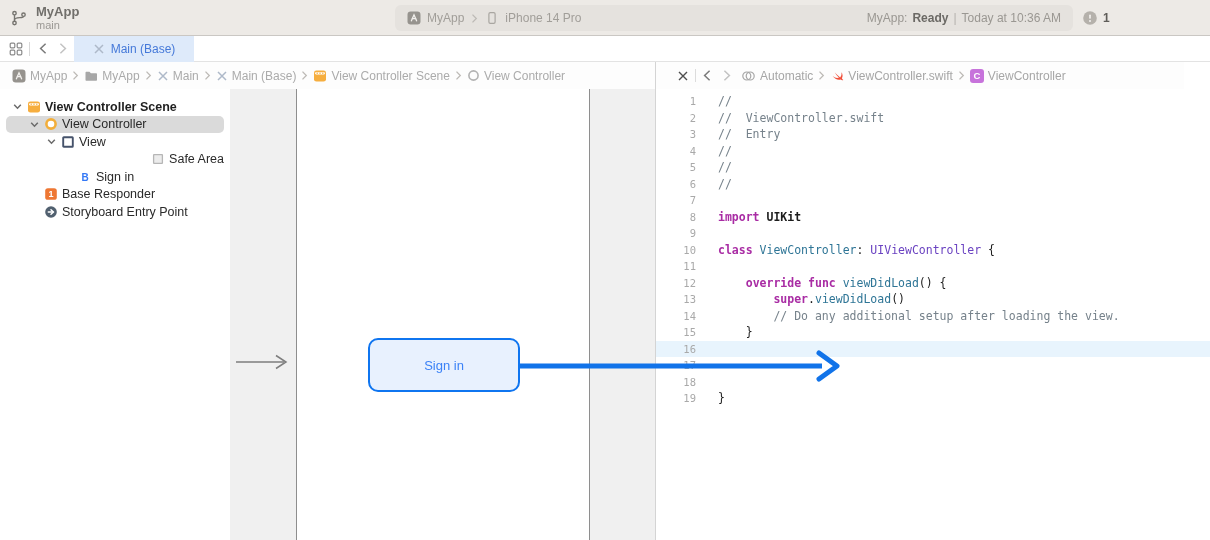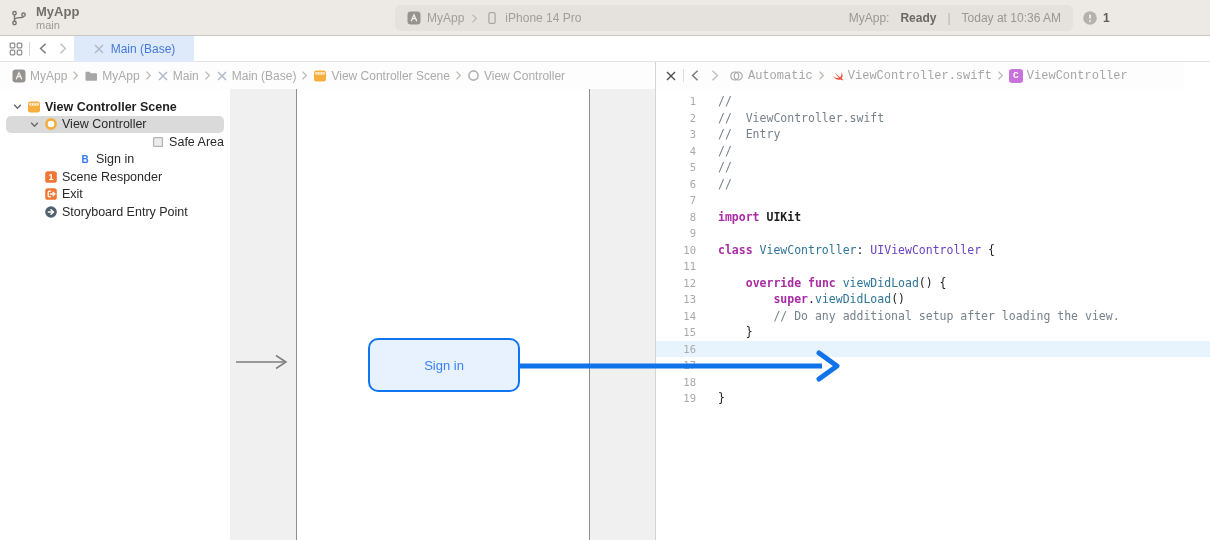--- a/index.html
+++ b/index.html
@@ -12,21 +12,21 @@
   .toolbar{position:absolute;left:0;top:0;width:1210px;height:36px;background:#EDEAE6;
     border-bottom:1px solid #CAC7C3;box-sizing:border-box;}
   .tb-left{position:absolute;left:10px;top:4px;display:flex;align-items:center;gap:8px;}
   .tb-titles{display:flex;flex-direction:column;}
   .tb-project{font-size:13px;font-weight:bold;color:#716F6B;line-height:15px;}
   .tb-branch{font-size:11px;color:#9B9894;line-height:13px;}
   .tb-pill{position:absolute;left:395px;top:5px;width:678px;height:26px;background:#E5E2DE;
     border-radius:6px;display:flex;align-items:center;justify-content:space-between;
     padding:0 12px;box-sizing:border-box;}
   .scheme{display:flex;align-items:center;gap:6px;font-size:12px;color:#A19E99;}
-  .status{display:flex;align-items:center;gap:11px;font-size:12px;color:#9A9792;}
+  .status{display:flex;align-items:center;gap:5px;font-size:12px;color:#9A9792;}
   .status b{color:#6B6965;font-weight:bold;}
   .status .dim{color:#B5B2AD;}
   .tb-issues{position:absolute;left:1082px;top:10px;display:flex;align-items:center;gap:5px;
     font-size:12px;font-weight:bold;color:#5F5D59;}
 
   
   .tabbar{position:absolute;left:0;top:36px;width:1210px;height:26px;background:#FFFFFF;
     border-bottom:1px solid #E3E3E3;box-sizing:border-box;display:flex;align-items:center;}
   .tb-grid{margin-left:9px;}
   .tb-div{width:1px;height:14px;background:#D8D8D8;margin-left:6px;}
@@ -35,21 +35,21 @@
   .tab{margin-left:5px;height:26px;width:120px;background:#DEEAFA;display:flex;
     align-items:center;justify-content:center;gap:6px;}
   .tab-label{font-size:12px;color:#4579D9;}
 
   
   .jump-left{position:absolute;left:0;top:62px;width:655px;height:28px;background:#FDFDFD;
     border-bottom:1px solid #E0E0E0;box-sizing:border-box;display:flex;align-items:center;
     padding-left:10px;font-size:12px;color:#ABABAB;}
   .jump-right{position:absolute;left:655px;top:62px;width:529px;height:28px;background:#FDFDFD;
     border-bottom:1px solid #E0E0E0;border-left:1px solid #D4D4D4;box-sizing:border-box;
-    display:flex;align-items:center;padding-left:9px;font-size:12px;color:#A6A6A6;font-family:Liberation Mono, monospace;}
+    display:flex;align-items:center;padding-left:21px;font-size:12px;color:#A6A6A6;}
   .jb-item{display:inline-flex;align-items:center;gap:4px;margin:0 2px;}
   .jb-sep{margin:0 2px;display:inline-flex;}
   .jr-close{margin-right:6px;}
   .jr-div{width:1px;height:13px;background:#DCDCDC;margin-right:5px;}
   .jr-chev{margin-right:6px;}
   .badge-c{width:14px;height:14px;border-radius:3px;background:#C773DB;color:#fff;
     font-size:9.5px;font-weight:bold;display:inline-flex;align-items:center;justify-content:center;}
 
   
   .sidebar{position:absolute;left:0;top:89px;width:230px;height:451px;background:#fff;
@@ -349,20 +349,33 @@
             <path d="M2.2 3.8 5.5 7.2 8.8 3.8" stroke="#6B6B6B" stroke-width="1.5" fill="none"></path>
           </svg>
         </span>
         <span class="ticon">
           <svg width="14" height="14" viewBox="0 0 14 14">
             <circle cx="7" cy="7" r="4.6" stroke="#F2AE3B" stroke-width="2.6" fill="#FFFFFF"></circle>
           </svg>
         </span>
         <span class="tlabel">View Controller</span>
       </div>
+      <div class="row" style="padding-left: 38px;">
+        <span class="chev">
+          <svg width="11" height="11" viewBox="0 0 11 11">
+            <path d="M2.2 3.8 5.5 7.2 8.8 3.8" stroke="#6B6B6B" stroke-width="1.5" fill="none"></path>
+          </svg>
+        </span>
+        <span class="ticon">
+          <svg width="14" height="14" viewBox="0 0 14 14">
+            <rect x="2.2" y="2.2" width="9.6" height="9.6" rx="0.6" stroke="#46536B" stroke-width="1.9" fill="#FFFFFF"></rect>
+          </svg>
+        </span>
+        <span class="tlabel">View</span>
+      </div>
       <div class="row" style="padding-left: 55px; justify-content: flex-end;">
         <span class="chev"></span>
         <span class="ticon">
           <svg width="14" height="14" viewBox="0 0 14 14">
             <rect x="2.6" y="2.6" width="8.8" height="8.8" rx="0.5" stroke="#B6B6B6" stroke-width="1.3" fill="#ECECEC"></rect>
           </svg>
         </span>
         <span class="tlabel">Safe Area</span>
       </div>
       <div class="row" style="padding-left: 55px;">
@@ -375,35 +388,21 @@
         <span class="tlabel">Sign in</span>
       </div>
       <div class="row" style="padding-left: 21px;">
         <span class="chev"></span>
         <span class="ticon">
           <svg width="14" height="14" viewBox="0 0 14 14">
             <rect x="1.2" y="1.2" width="11.6" height="11.6" rx="2.6" fill="#EE7733"></rect>
             <text x="7" y="10.4" text-anchor="middle" font-family="Liberation Sans,sans-serif" font-size="9" font-weight="bold" fill="#FFFFFF">1</text>
           </svg>
         </span>
-        <span class="tlabel">Scene Responder</span>
-      </div>
-      <div class="row" style="padding-left: 21px;">
-        <span class="chev"></span>
-        <span class="ticon">
-          <svg width="14" height="14" viewBox="0 0 14 14">
-            <rect x="1.2" y="1.2" width="11.6" height="11.6" rx="2.6" fill="#EE7733"></rect>
-            <g stroke="#FFFFFF" stroke-width="1.3" fill="none" stroke-linecap="round">
-              <path d="M6.6 4.2H5.2c-.6 0-1 .4-1 1v3.6c0 .6.4 1 1 1h1.4"></path>
-              <path d="M6.4 7h4.2"></path>
-              <path d="M9 5.3 10.8 7 9 8.7"></path>
-            </g>
-          </svg>
-        </span>
-        <span class="tlabel">Exit</span>
+        <span class="tlabel">Base Responder</span>
       </div>
       <div class="row" style="padding-left: 21px;">
         <span class="chev"></span>
         <span class="ticon">
           <svg width="14" height="14" viewBox="0 0 14 14">
             <circle cx="7" cy="7" r="5.8" fill="#51606F"></circle>
             <g stroke="#FFFFFF" stroke-width="1.5" fill="none" stroke-linecap="round">
               <path d="M4.3 7h4.6"></path>
               <path d="M7 4.7 9.4 7 7 9.3"></path>
             </g>

